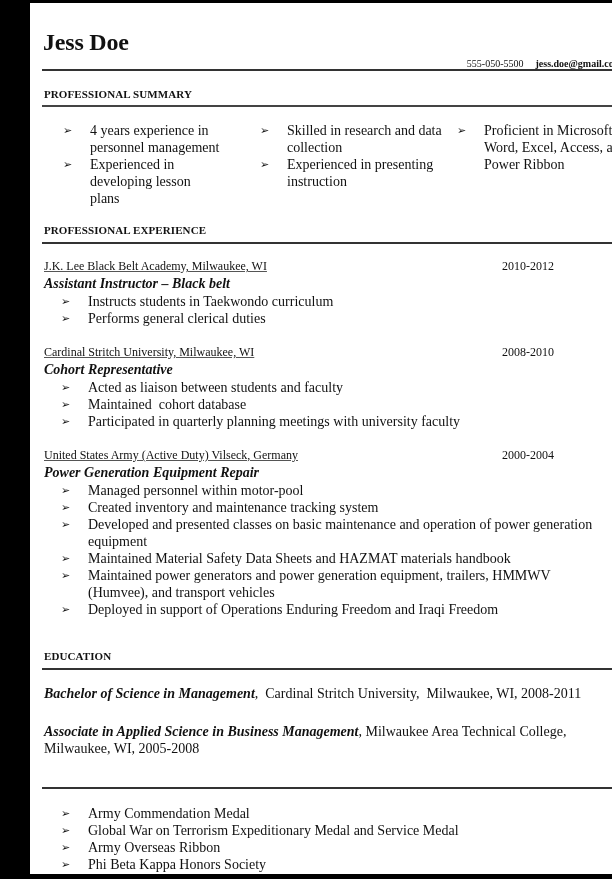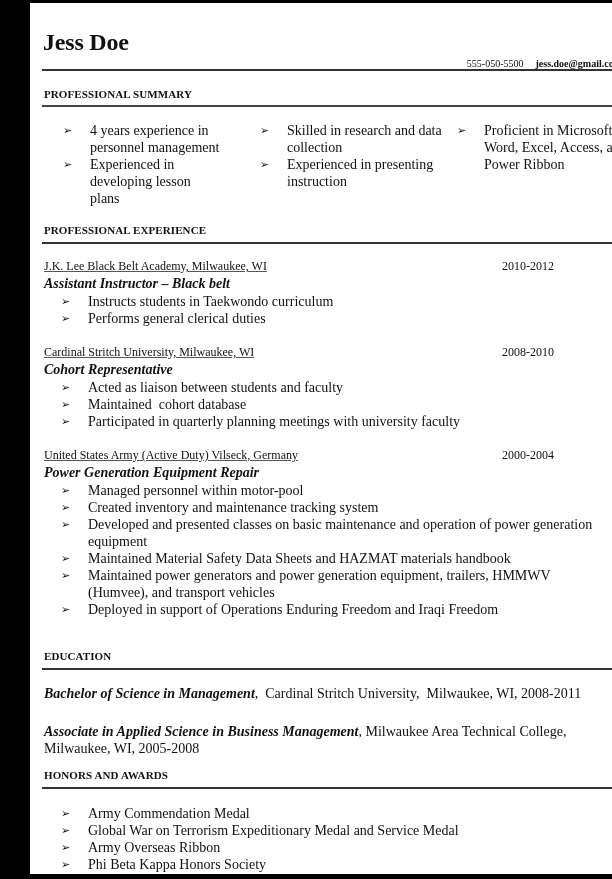--- a/index.html
+++ b/index.html
@@ -86,21 +86,20 @@
     <li>Maintained Material Safety Data Sheets and HAZMAT materials handbook</li>
     <li>Maintained power generators and power generation equipment, trailers, HMMWV (Humvee), and transport vehicles</li>
     <li>Deployed in support of Operations Enduring Freedom and Iraqi Freedom</li>
   </ul>
 
   <div class="abs hdr" style="top:647px;">EDUCATION</div>
   <div class="abs rule" style="top:665px;"></div>
   <div class="abs edu" style="top:682px;"><span class="deg">Bachelor of Science in Management</span><span style="white-space:pre-wrap;">,  Cardinal Stritch University,  Milwaukee, WI, 2008-2011</span></div>
   <div class="abs edu" style="top:720px;"><span class="deg">Associate in Applied Science in Business Management</span><span>, Milwaukee Area Technical College, Milwaukee, WI, 2005-2008</span></div>
 
-  <div class="abs hdr" style="top:766px;">HONORS AND AWARDS</div>
   <div class="abs rule" style="top:784px;"></div>
   <ul class="list" style="top:802px;">
     <li>Army Commendation Medal</li>
     <li>Global War on Terrorism Expeditionary Medal and Service Medal</li>
     <li>Army Overseas Ribbon</li>
     <li>Phi Beta Kappa Honors Society</li>
   </ul>
 
 </div>
 

